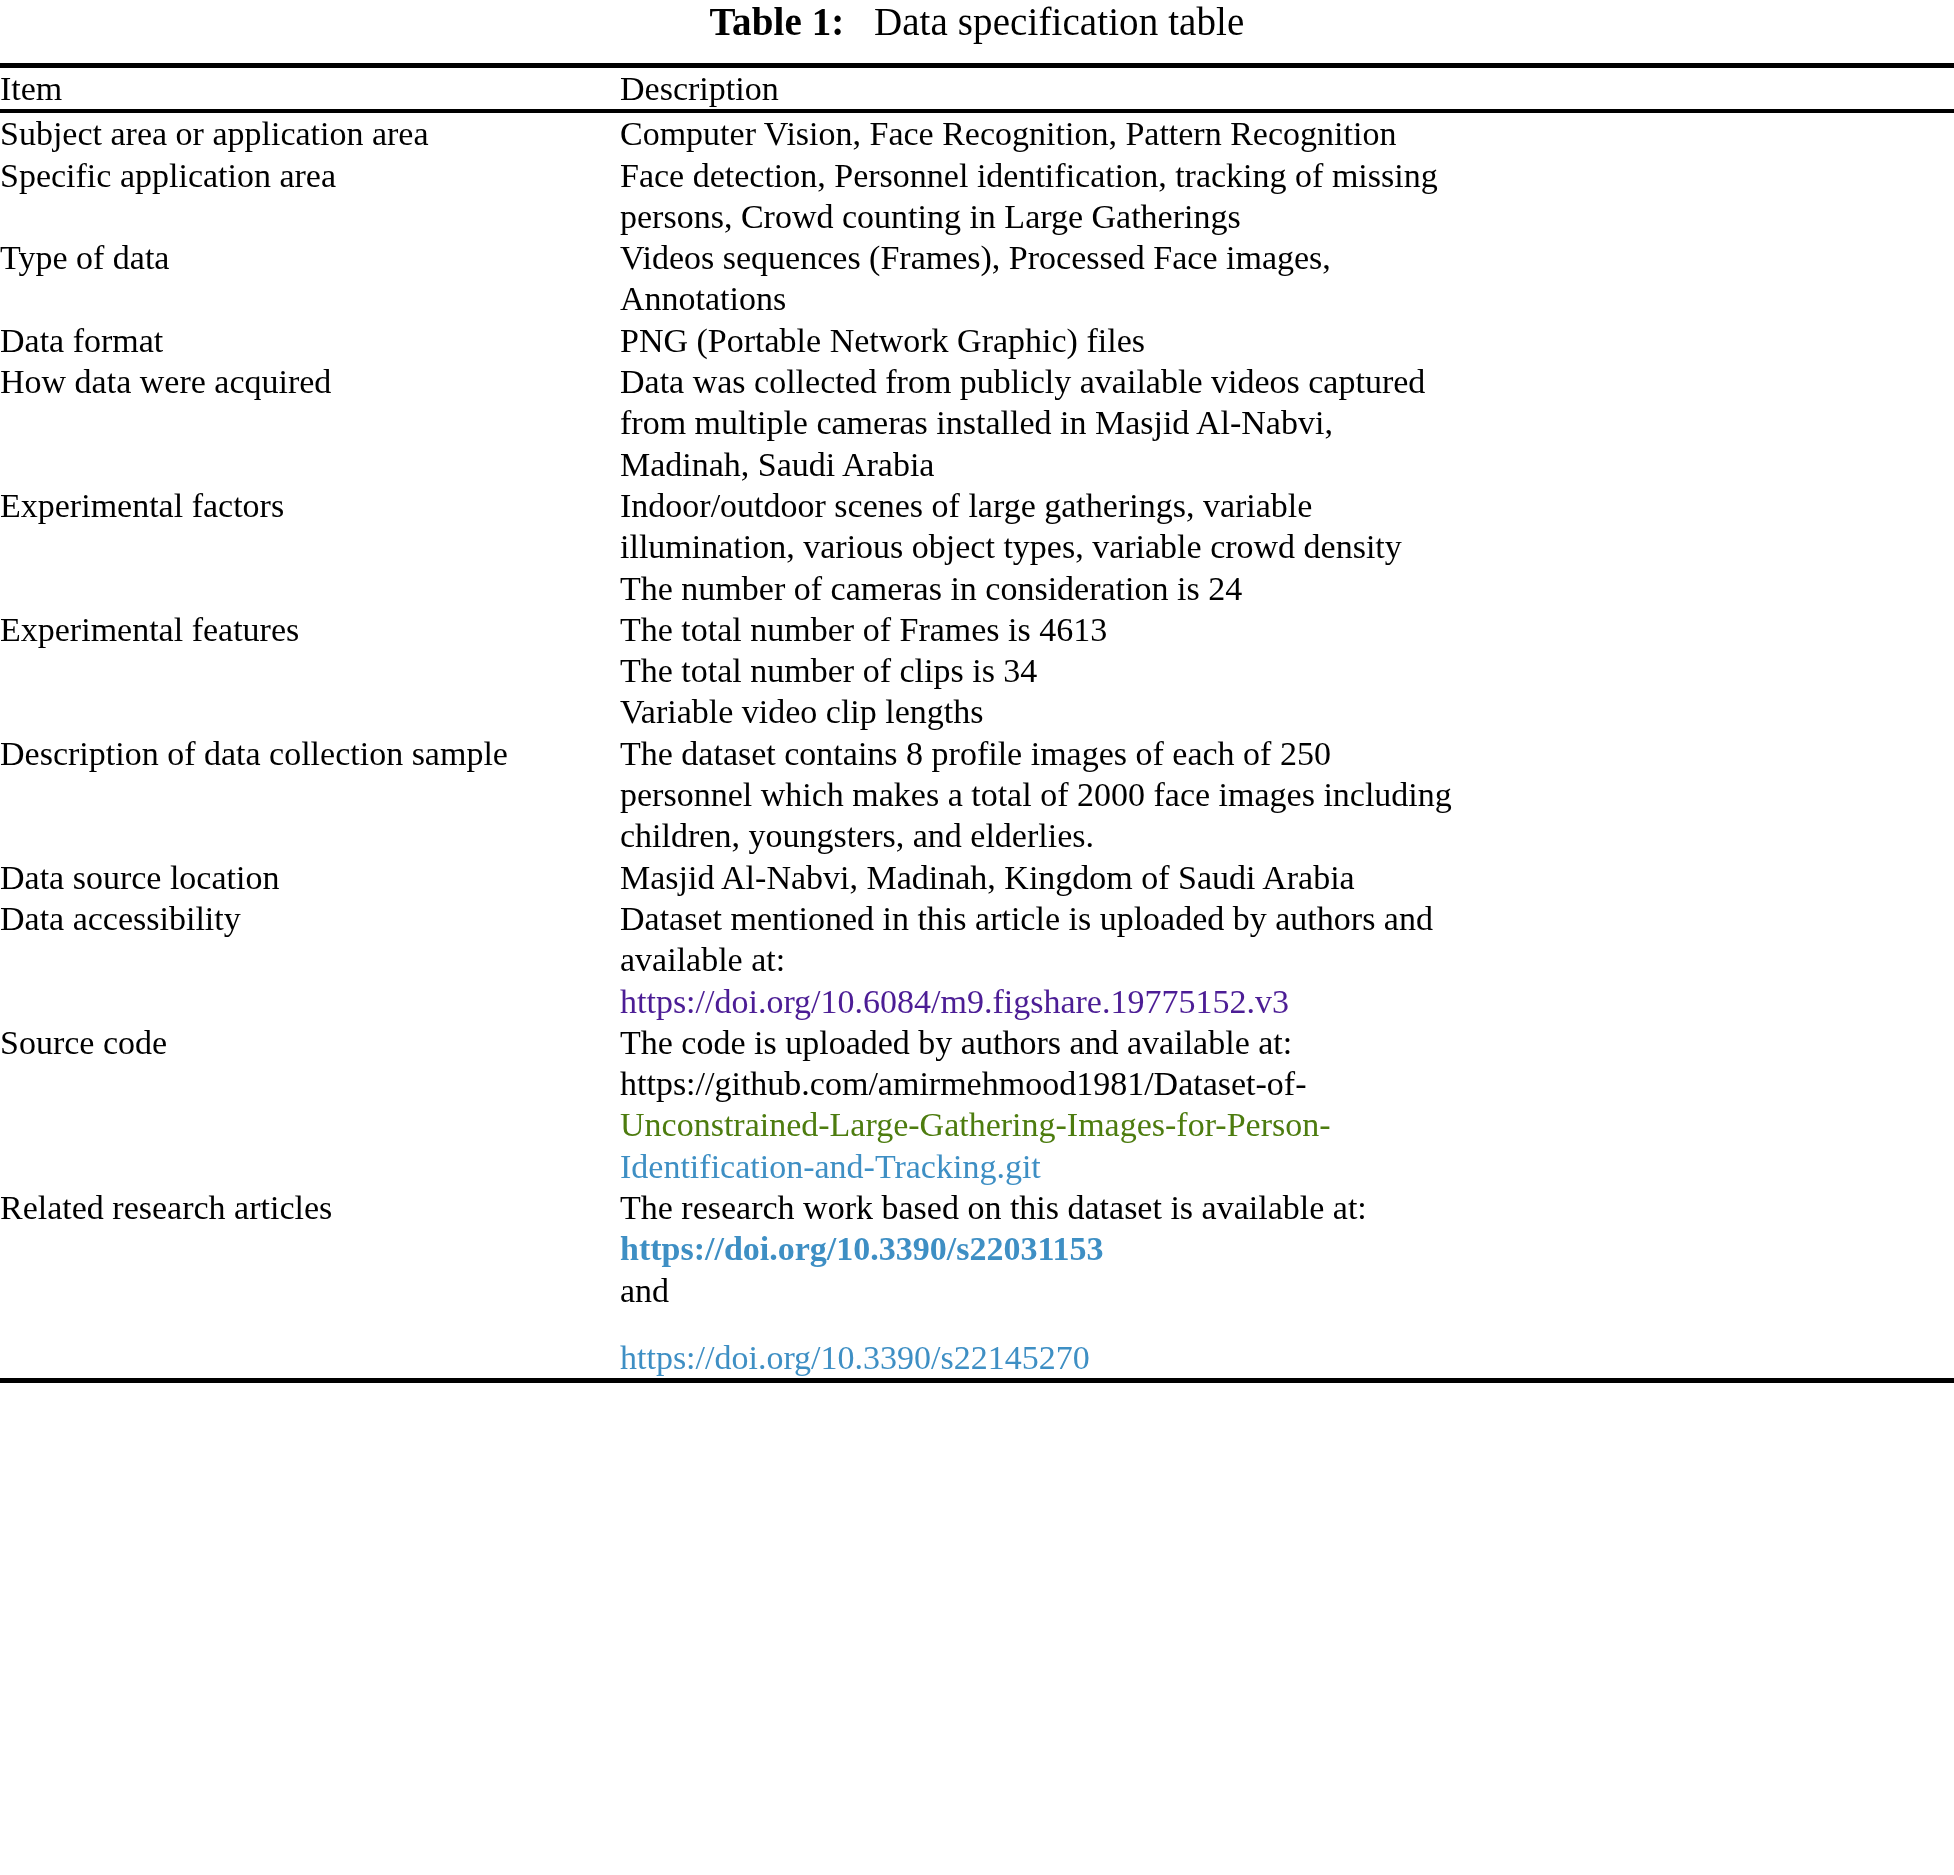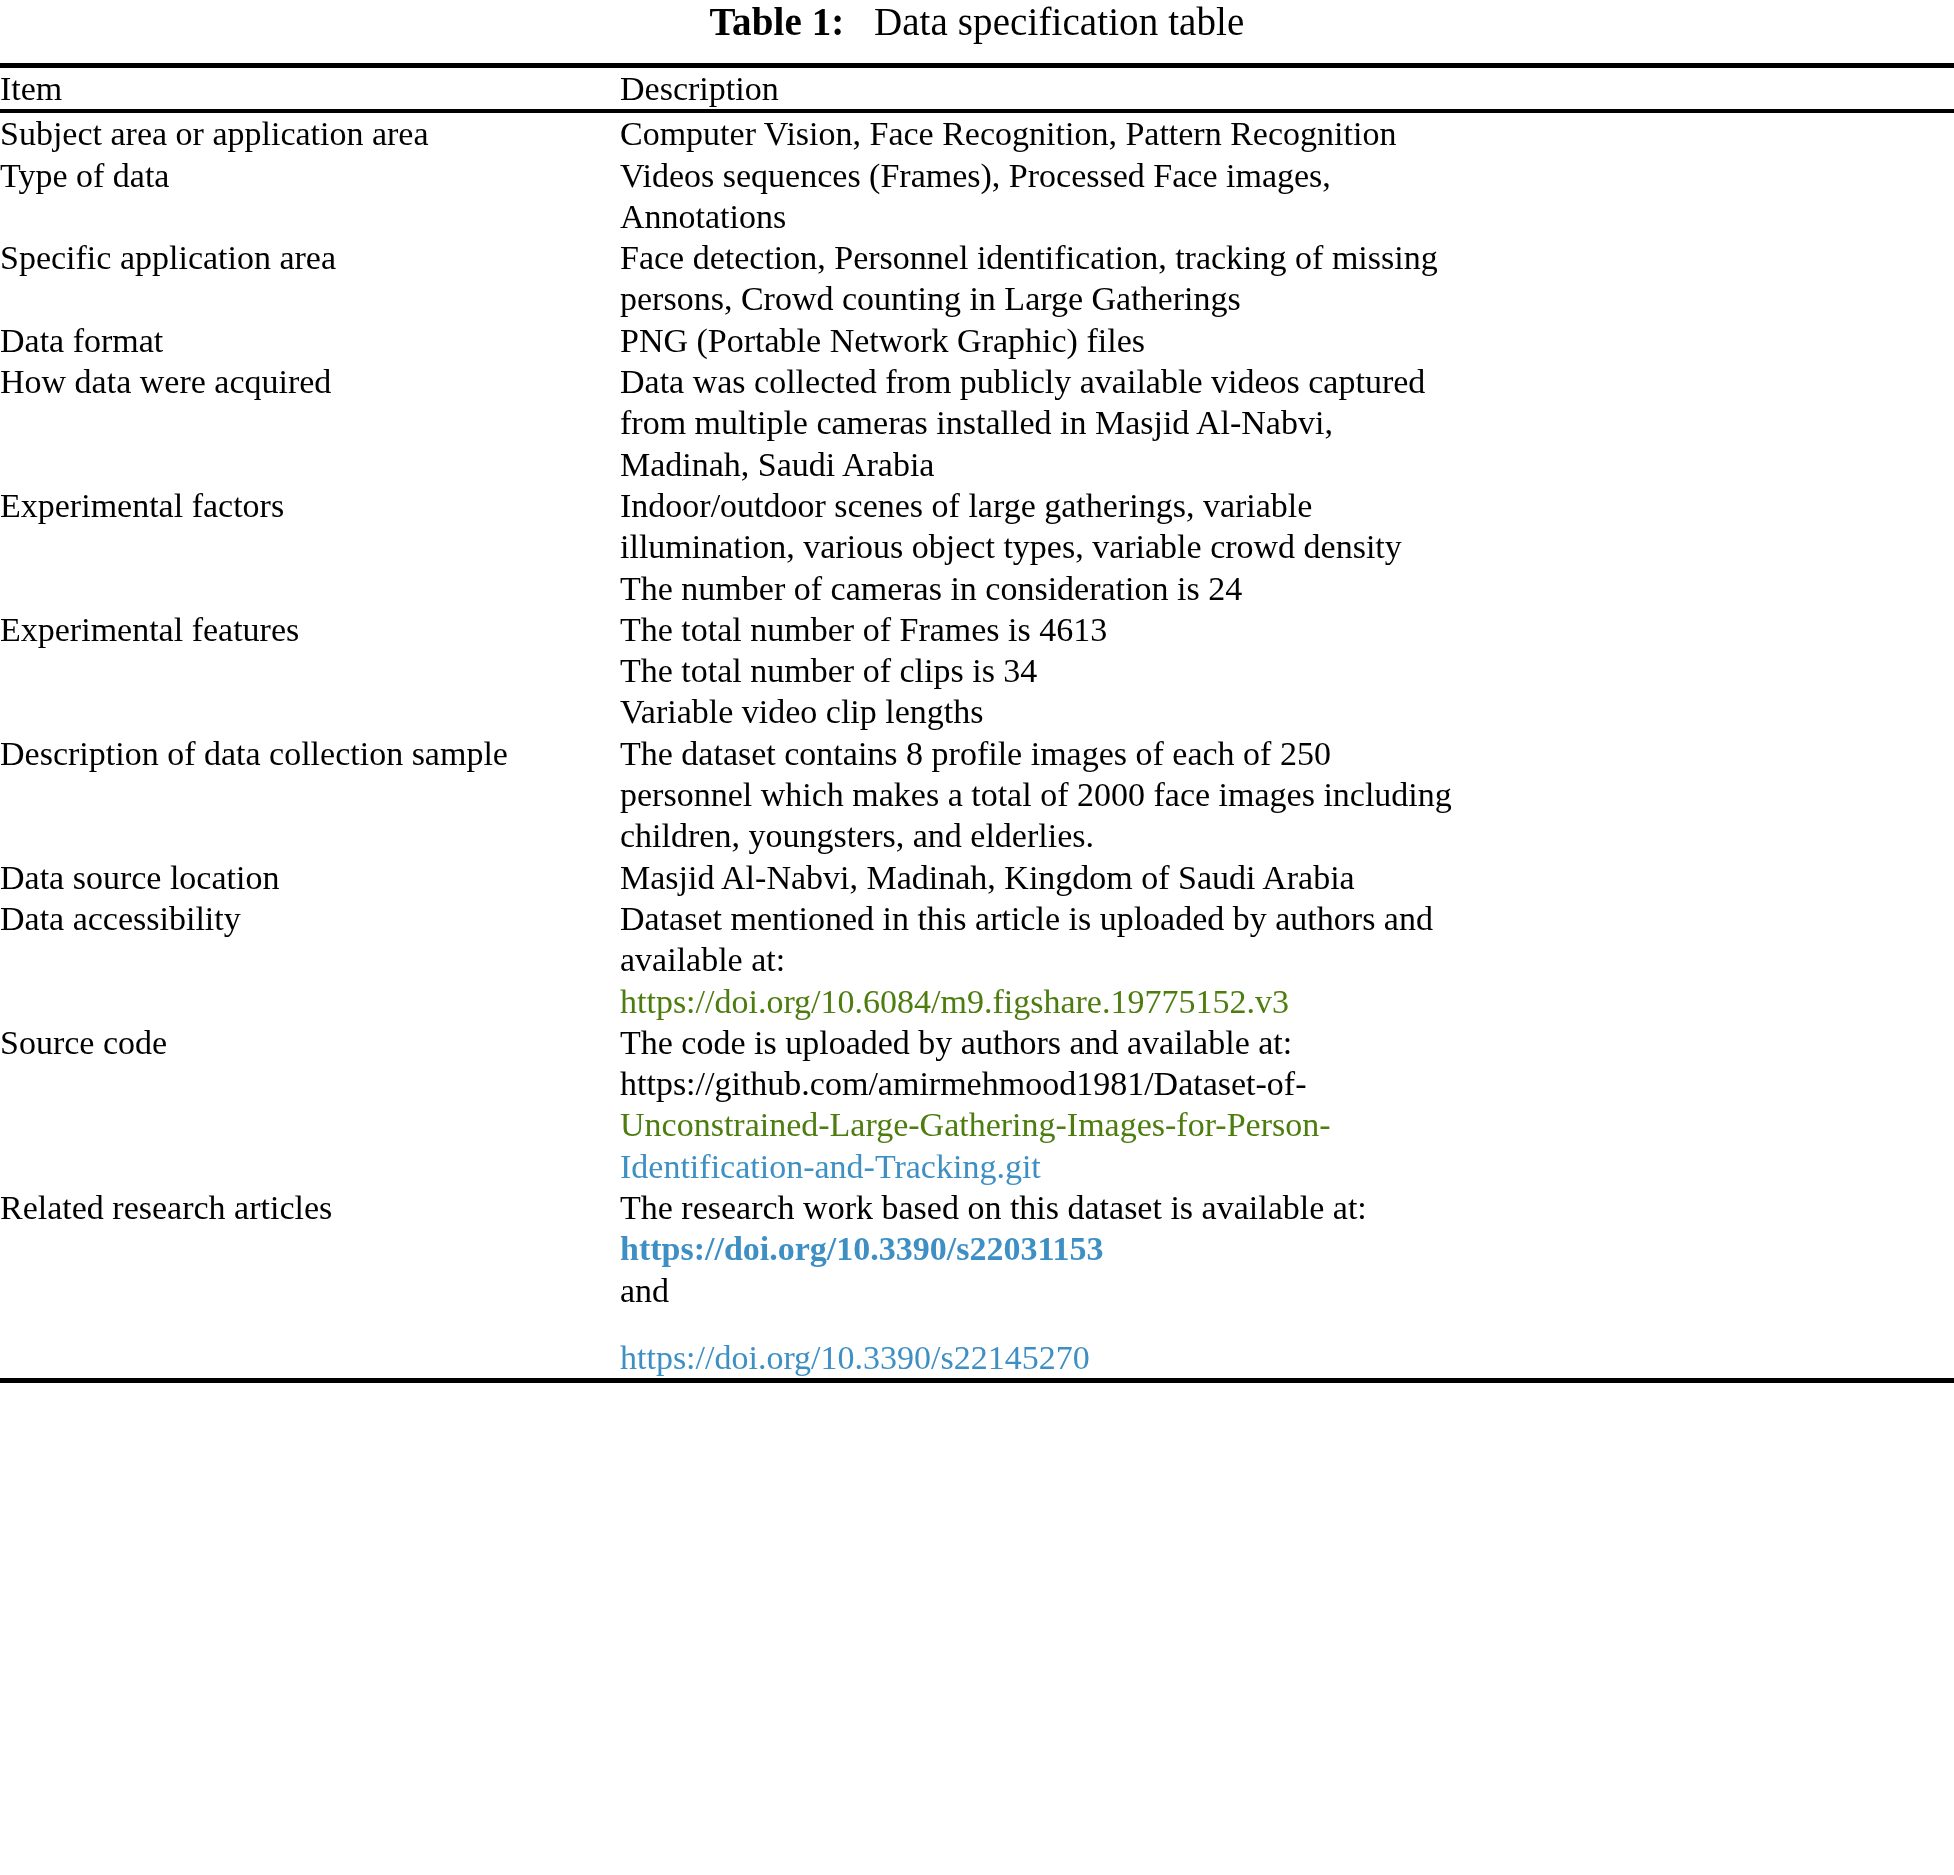--- a/index.html
+++ b/index.html
@@ -114,31 +114,31 @@
       <col class="c-desc">
     </colgroup>
     <tbody id="rows-body">
         <tr>
           <td class="cell-item">Subject area or application area</td>
           <td class="cell-desc">
             <span class="line">Computer Vision, Face Recognition, Pattern Recognition</span>
           </td>
         </tr>
         <tr>
+          <td class="cell-item">Specific application area</td>
+          <td class="cell-desc">
+            <span class="line">Face detection, Personnel identification, tracking of missing</span>
+            <span class="line">persons, Crowd counting in Large Gatherings</span>
+          </td>
+        </tr>
+        <tr>
           <td class="cell-item">Type of data</td>
           <td class="cell-desc">
             <span class="line">Videos sequences (Frames), Processed Face images,</span>
             <span class="line">Annotations</span>
-          </td>
-        </tr>
-        <tr>
-          <td class="cell-item">Specific application area</td>
-          <td class="cell-desc">
-            <span class="line">Face detection, Personnel identification, tracking of missing</span>
-            <span class="line">persons, Crowd counting in Large Gatherings</span>
           </td>
         </tr>
         <tr>
           <td class="cell-item">Data format</td>
           <td class="cell-desc">
             <span class="line">PNG (Portable Network Graphic) files</span>
           </td>
         </tr>
         <tr>
           <td class="cell-item">How data were acquired</td>
@@ -176,21 +176,21 @@
           <td class="cell-item">Data source location</td>
           <td class="cell-desc">
             <span class="line">Masjid Al-Nabvi, Madinah, Kingdom of Saudi Arabia</span>
           </td>
         </tr>
         <tr>
           <td class="cell-item">Data accessibility</td>
           <td class="cell-desc">
             <span class="line">Dataset mentioned in this article is uploaded by authors and</span>
             <span class="line">available at:</span>
-            <span class="line link" style="color: #4d7c0f;">https://doi.org/10.6084/m9.figshare.19775152.v3</span>
+            <span class="line link" style="color: #4c1d95;">https://doi.org/10.6084/m9.figshare.19775152.v3</span>
           </td>
         </tr>
         <tr>
           <td class="cell-item">Source code</td>
           <td class="cell-desc">
             <span class="line">The code is uploaded by authors and available at:</span>
             <span class="line link" style="color: #000000;">https://github.com/amirmehmood1981/Dataset-of-</span>
             <span class="line link" style="color: #4d7c0f;">Unconstrained-Large-Gathering-Images-for-Person-</span>
             <span class="line link" style="color: rgb(62, 143, 196);">Identification-and-Tracking.git</span>
           </td>

